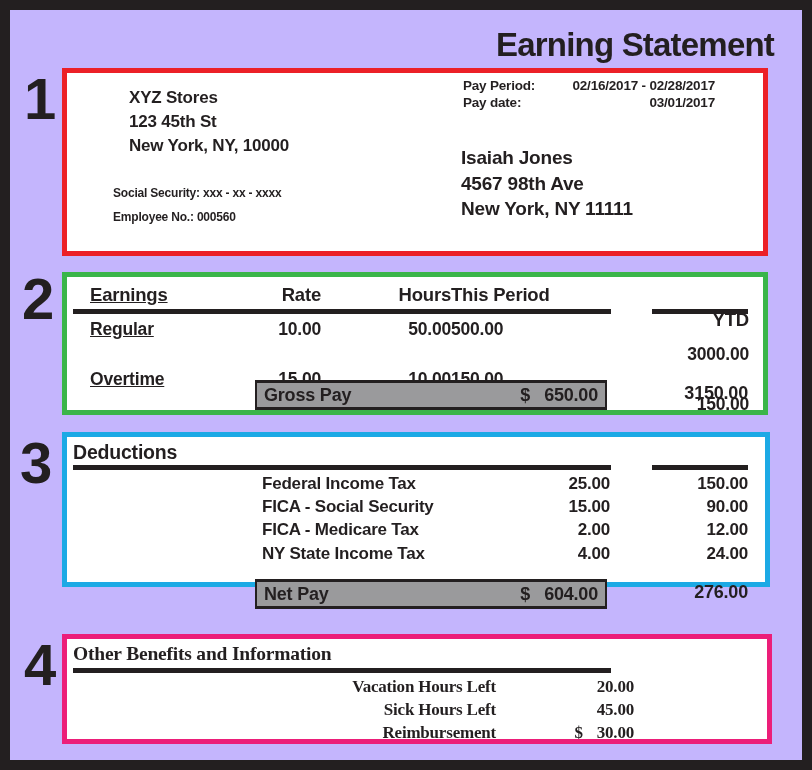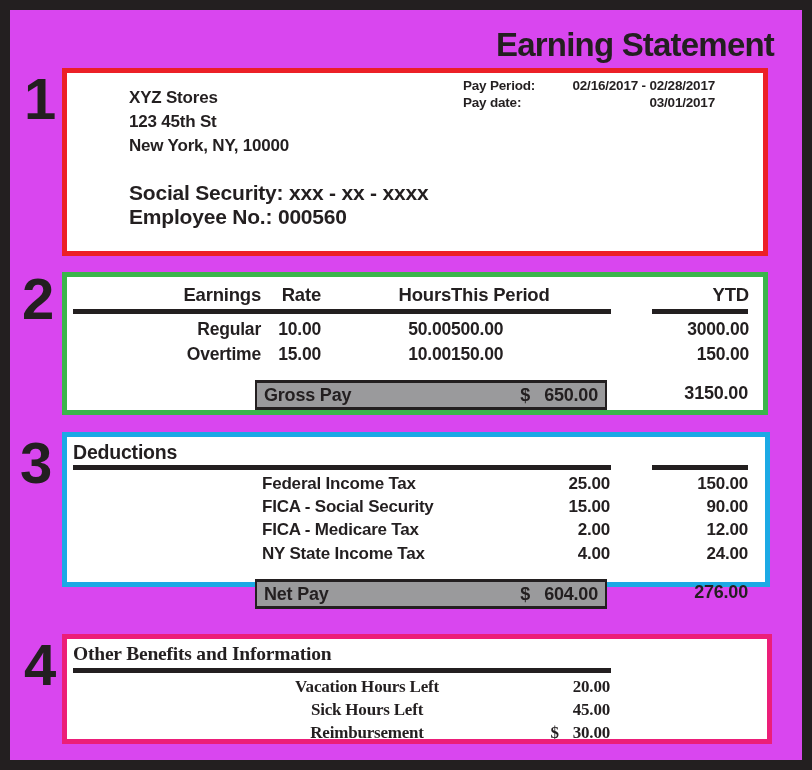--- a/index.html
+++ b/index.html
@@ -1,50 +1,50 @@
 <!DOCTYPE html>
 <html style="--ink: #231f20; --red: #ec2027; --green: #3bb54a; --blue: #1ca9e5; --pink: #ec1e79; --gray: #9a9a9c;"><head>
 <meta charset="utf-8">
 <style>
   html,body { margin:0; padding:0; background:#fff; }
   .page {
     position:relative; width:812px; height:770px; box-sizing:border-box;
-    border:10px solid var(--ink, #231f20); background:#d946ef; overflow:hidden;
+    border:10px solid var(--ink, #231f20); background:#c4b5fd; overflow:hidden;
     font-family:"Liberation Sans","DejaVu Sans",sans-serif; font-weight:700;
     color:var(--ink, #231f20); letter-spacing:-0.2px;
   }
   .title { position:absolute; top:16px; right:28px; font-size:33px; letter-spacing:-0.8px; }
 
   .bignum { position:absolute; font-size:58px; line-height:1; }
   .n1 { left:14px; top:60px; }
   .n2 { left:12px; top:260px; }
   .n3 { left:10px; top:424px; }
   .n4 { left:14px; top:626px; }
 
   .box { position:absolute; box-sizing:border-box; background:#fff; }
   .box1 { left:52px; top:58px;  width:706px; height:188px; border:5px solid var(--red,#ec2027); }
   .box2 { left:52px; top:262px; width:706px; height:143px; border:5px solid var(--green,#3bb54a); }
   .box3 { left:52px; top:422px; width:708px; height:155px; border:5px solid var(--blue,#1ca9e5); }
   .box4 { left:52px; top:624px; width:710px; height:110px; border:5px solid var(--pink,#ec1e79);font-family:Liberation Serif, serif; }
 
   
   .company  { position:absolute; left:62px;  top:13px;  font-size:17px;  line-height:24px; }
-  .ssnblock { position:absolute; left:62px;  top:108px; font-size:21px;  line-height:24px; }
+  .ssnblock { position:absolute; left:46px;  top:108px; font-size:12px;  line-height:24px; }
   .payblock { position:absolute; left:396px; top:4px;   width:252px; font-size:13.5px; line-height:17px; }
   .payline  { display:flex; justify-content:space-between; }
   .empblock { position:absolute; left:394px; top:72px;  font-size:19px;  line-height:25.5px; }
 
   
   .hline { position:absolute; height:5px; background:var(--ink,#231f20); }
   .trow  { display:flex; }
-  .cl { width:193px; box-sizing:border-box; padding-left:6px; text-align:right; }
+  .cl { width:193px; box-sizing:border-box; padding-left:22px; text-align:left;text-decoration:underline; }
   .cr { width:60px;  text-align:right; }
   .ch { width:130px; text-align:right; }
   .cp { width:160px; text-align:left; }
-  .cy { width:138px; text-align:right; }
+  .cy { width:138px; text-align:right;margin-top:25px; }
 
   
   .t-head  { position:absolute; left:1px; top:7px; font-size:18.5px; }
   .ln-main2 { left:6px;   top:32px; width:538px; }
   .ln-ytd2  { left:585px; top:32px; width:96px; }
   .t-rows2 { position:absolute; left:1px; top:40px; font-size:17.5px; line-height:25px; }
 
   .graybar {
     position:absolute; box-sizing:border-box; width:352px; height:27px;
     background:var(--gray,#9a9a9c); border:2px solid var(--ink,#231f20);
@@ -64,21 +64,21 @@
   .d-rows { position:absolute; left:195px; top:35px; font-size:17px; line-height:23.2px; }
   .dl { width:210px; text-align:left; }
   .dp { width:138px; text-align:right; }
   .dy { width:138px; text-align:right; }
   .bar3 { left:188px; top:142px;gap:35px; }
   .yt3 { top:145px; }
 
   
   .ln-main4 { left:6px; top:29px; width:538px; }
   .b-rows { position:absolute; left:195px; top:36px; font-size:17px; line-height:23.2px; }
-  .bl { width:210px; text-align:center; }
+  .bl { width:210px; text-align:right;margin-left:24px; }
   .bv { width:138px; display:flex; justify-content:flex-end; gap:14px; }
   .cur:empty { display:none; }
 </style>
 </head>
 <body>
 
 <div class="page">
 
   <div class="title">Earning Statement</div>
 
@@ -99,20 +99,25 @@
     </div>
     <div class="payblock">
       <div class="payline">
         <span>Pay Period:</span>
         <span>02/16/2017 - 02/28/2017</span>
       </div>
       <div class="payline">
         <span>Pay date:</span>
         <span>03/01/2017</span>
       </div>
+    </div>
+    <div class="empblock">
+      <div>Isaiah Jones</div>
+      <div>4567 98th Ave</div>
+      <div>New York, NY 11111</div>
     </div>
   </div>
 
   <div class="box box2">
     <div class="trow t-head">
       <span class="cl">Earnings</span>
       <span class="cr">Rate</span>
       <span class="ch">Hours</span>
       <span class="cp">This Period</span>
       <span class="cy">YTD</span>

